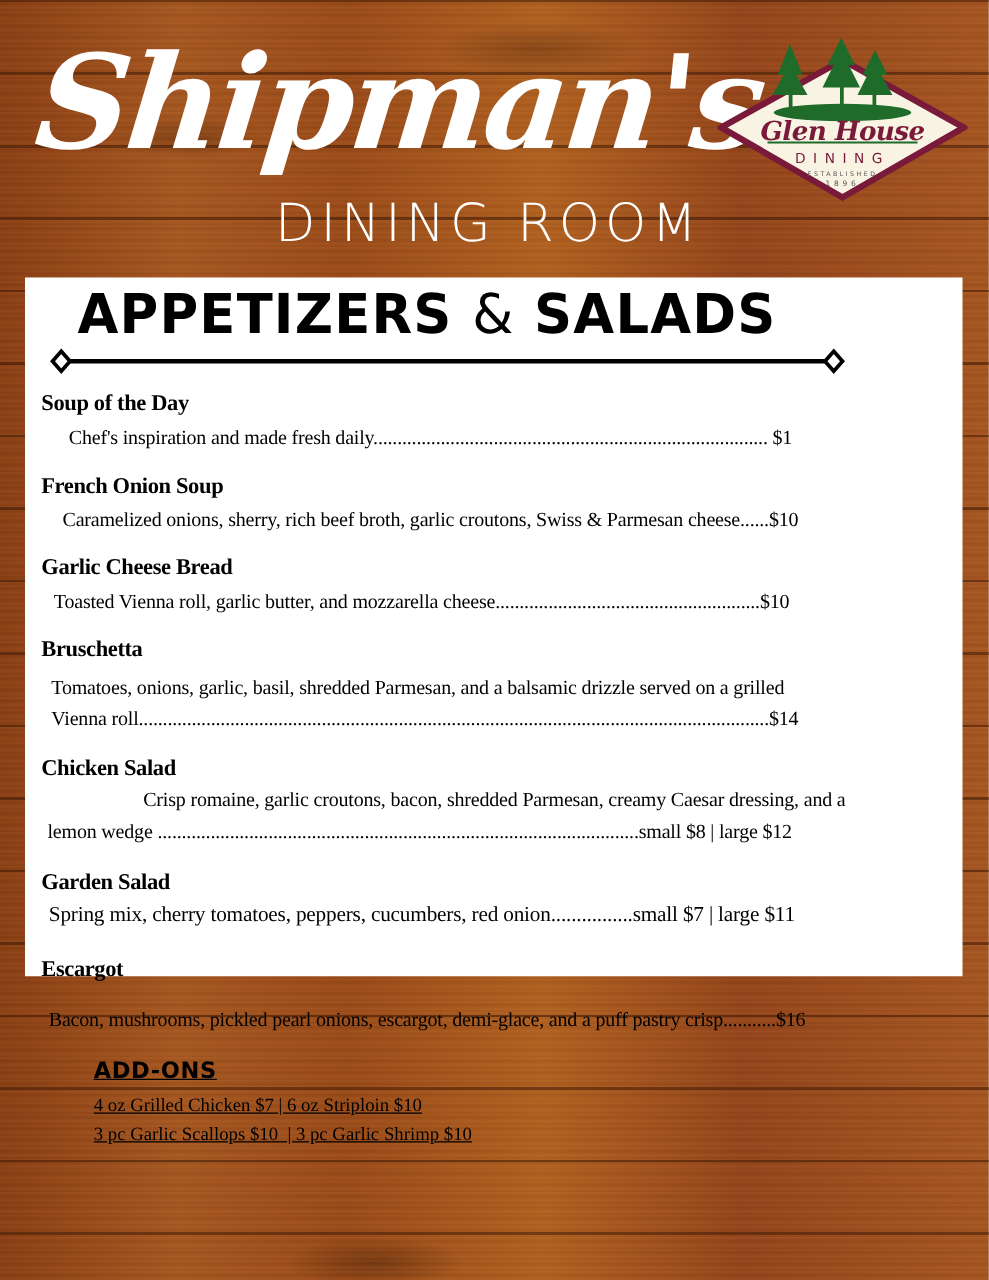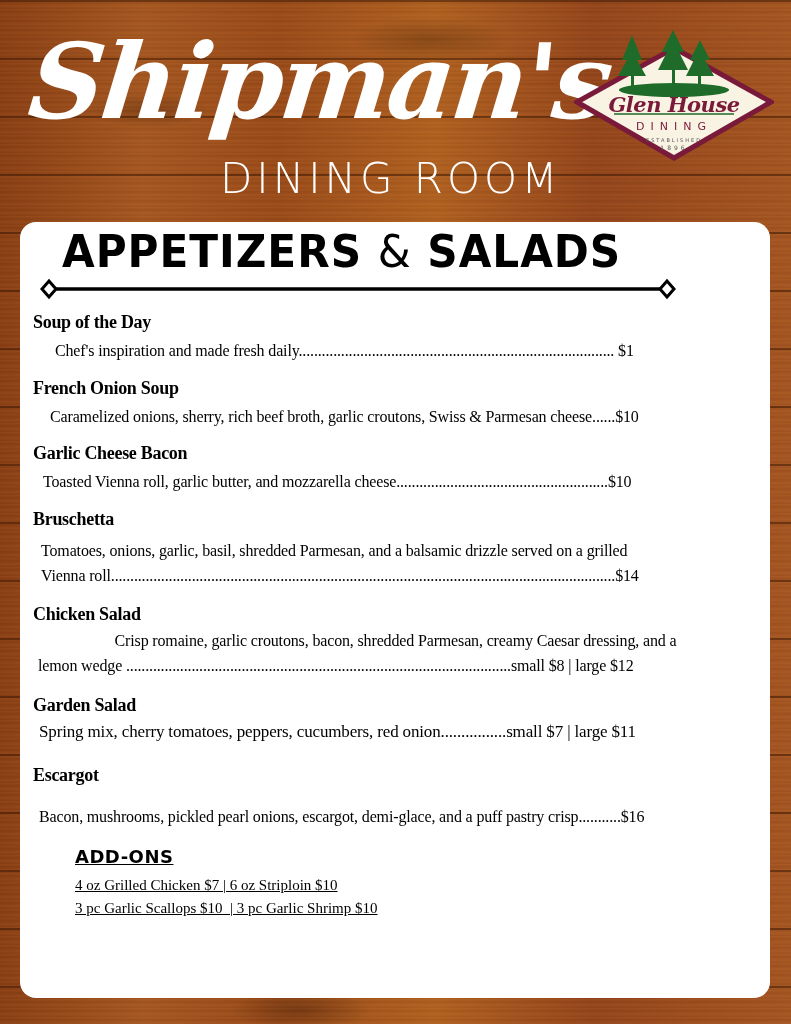--- a/index.html
+++ b/index.html
@@ -40,23 +40,22 @@
   }
   .logo-est {
     top: 107px; font-family: "DejaVu Sans", sans-serif; font-size: 5px;
     color: #555; letter-spacing: 2px;
   }
   .logo-year {
     top: 114px; font-family: "DejaVu Sans", sans-serif; font-size: 6px;
     color: #555; letter-spacing: 3px;
   }
   .panel {
-    position: absolute; left: 20px; top: 222px; width: 750px; height: 776px;
+    position: absolute; left: 20px; top: 222px; width: 750px; height: 559px;
     background: #ffffff;
-    border-radius: 16px;
   }
   .section-title {
     position: absolute; left: 42px; top: 8px;
     font-family: "DejaVu Sans", sans-serif; font-weight: bold;
     font-size: 44px; color: #000; letter-spacing: 1px; line-height: 1;
     transform: scaleX(0.96); transform-origin: left;
   }
   .section-title .amp { font-weight: normal; }
   .divider { position: absolute; left: 20px; top: 56px; width: 636px; height: 22px; }
   .item { position: absolute; left: 13px; width: 720px; }
@@ -123,21 +122,21 @@
     <div class="item-name">Soup of the Day</div>
     <div class="item-desc" style="padding-left:22px;">Chef's inspiration and made fresh daily.................................................................................. $1</div>
   </div>
 
   <div class="item" style="top:155px;">
     <div class="item-name">French Onion Soup</div>
     <div class="item-desc" style="padding-left:17px;">Caramelized onions, sherry, rich beef broth, garlic croutons, Swiss &amp; Parmesan cheese......$10</div>
   </div>
 
   <div class="item" style="top:220px;">
-    <div class="item-name">Garlic Cheese Bacon</div>
+    <div class="item-name">Garlic Cheese Bread</div>
     <div class="item-desc" style="padding-left:10px;">Toasted Vienna roll, garlic butter, and mozzarella cheese.......................................................$10</div>
   </div>
 
   <div class="item" style="top:286px;">
     <div class="item-name">Bruschetta</div>
     <div class="item-desc" style="padding-left:8px; margin-top:8px;">Tomatoes, onions, garlic, basil, shredded Parmesan, and a balsamic drizzle served on a grilled</div>
     <div class="item-desc" style="padding-left:8px; margin-top:0;">Vienna roll...................................................................................................................................$14</div>
   </div>
 
   <div class="item" style="top:381px;">

